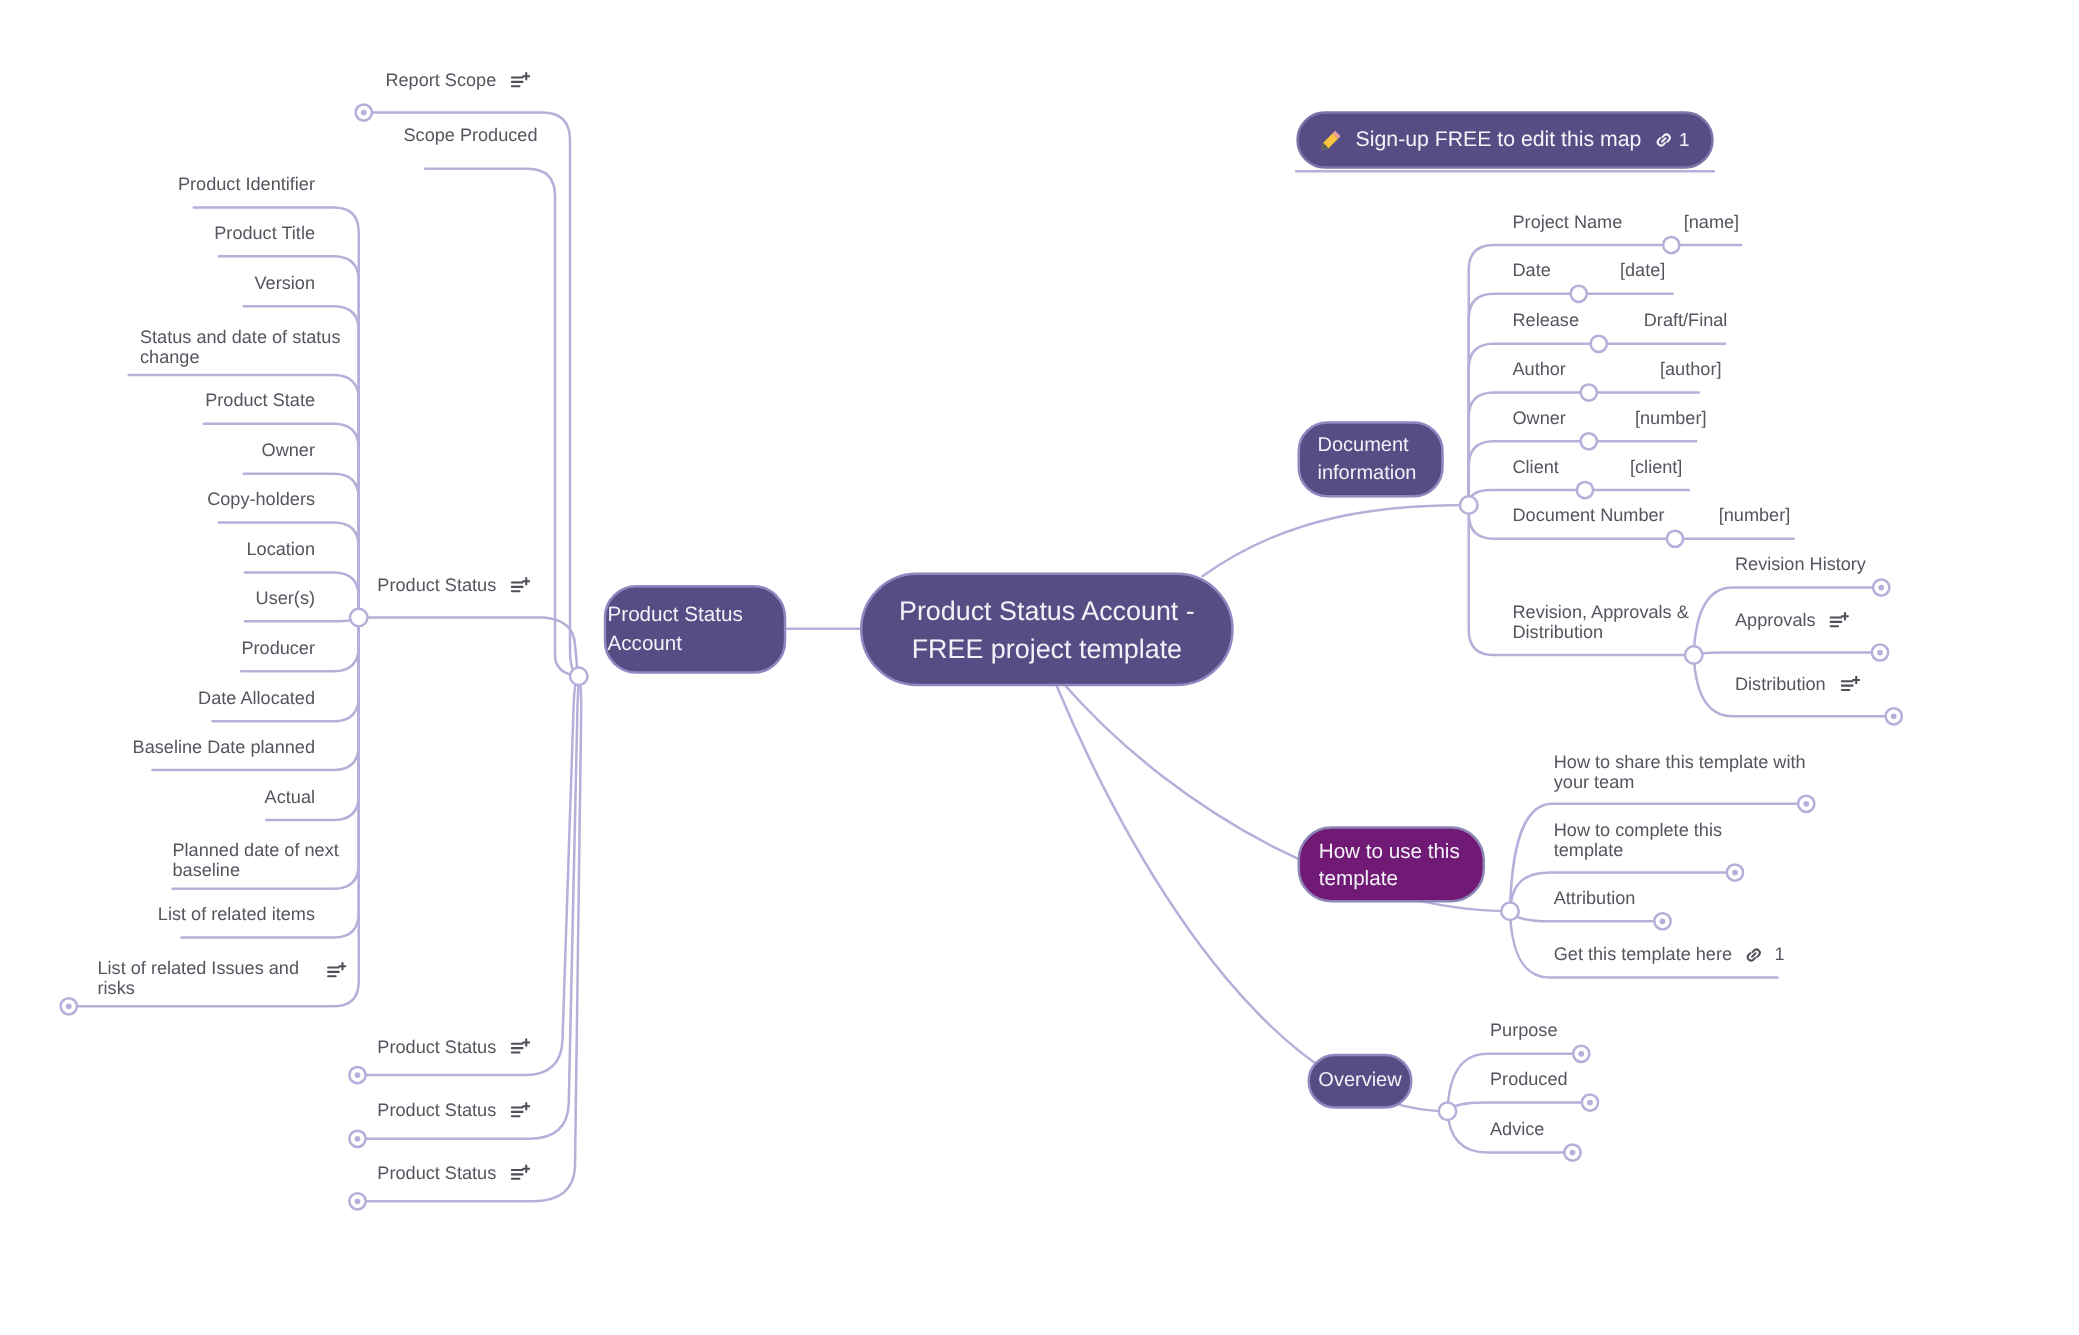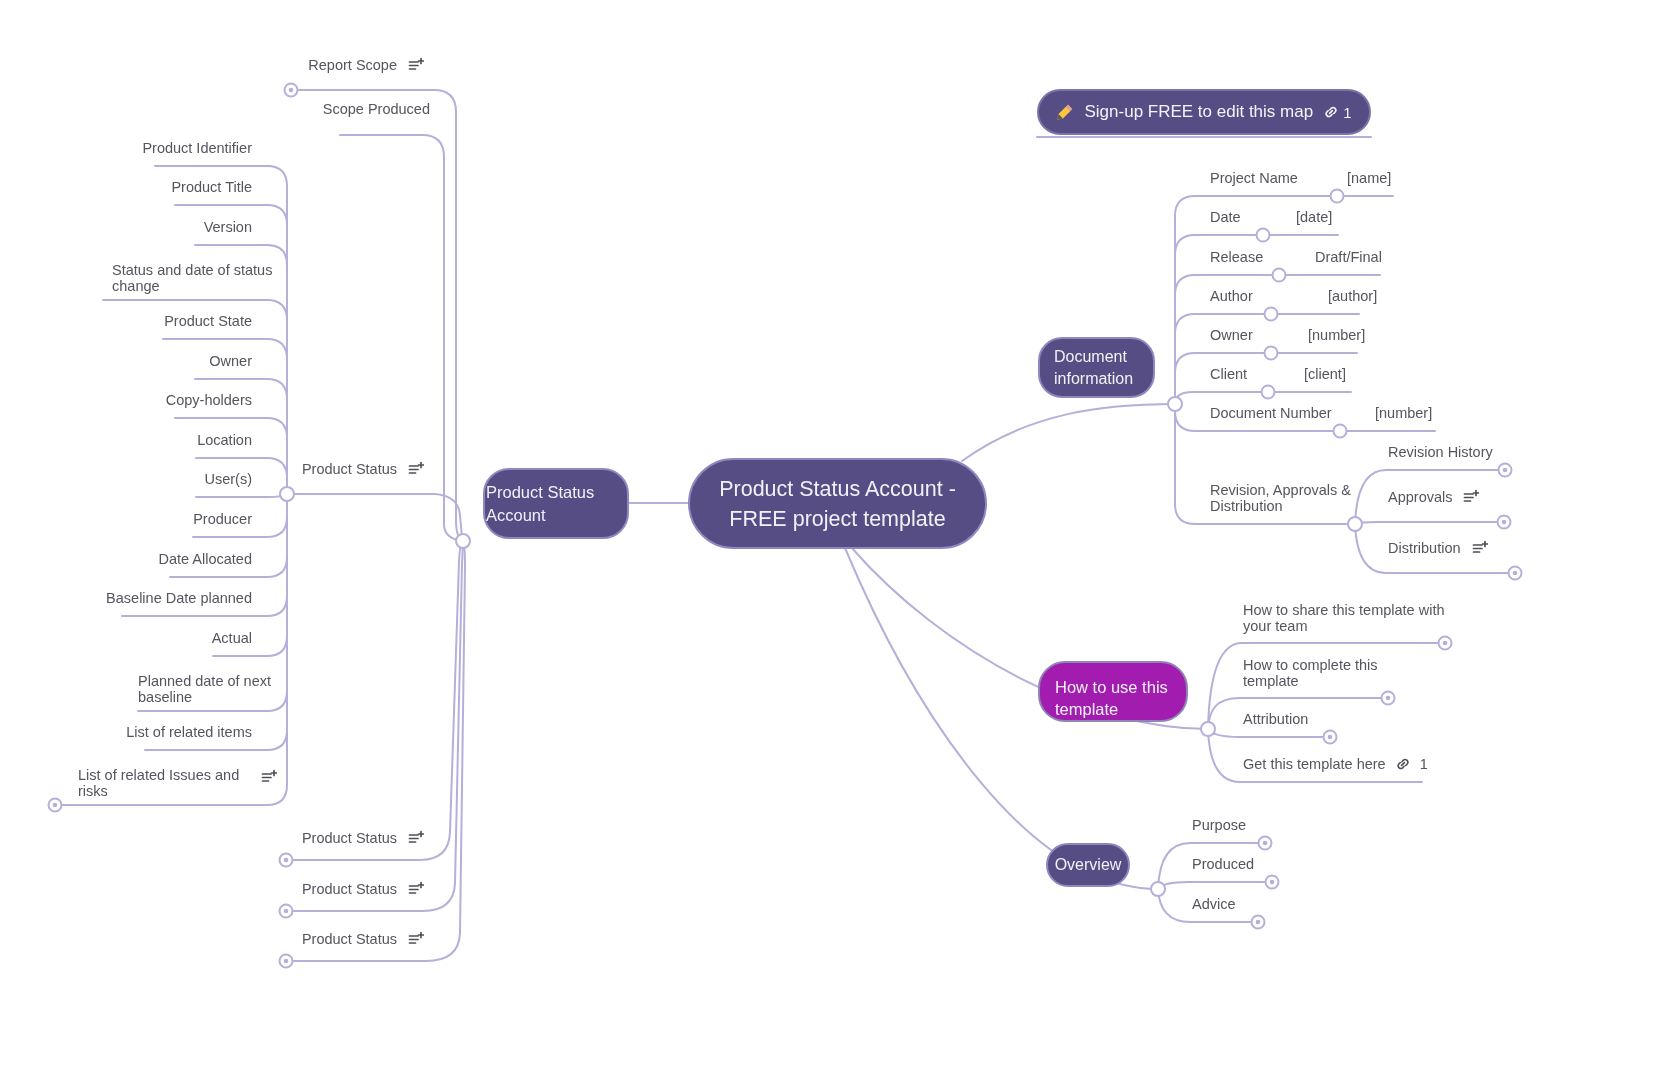--- a/index.html
+++ b/index.html
@@ -12,21 +12,21 @@
   .dot-inner{fill:#b7aed9;stroke:none;}
   .lbl{position:absolute;z-index:2;font-size:14.5px;line-height:16px;color:#54555e;white-space:nowrap;}
   .lbl.wrap{white-space:normal;}
   .lbl.r{text-align:right;}
   .lblrow{position:absolute;z-index:2;display:flex;align-items:center;gap:11px;
           font-size:14.5px;line-height:16px;color:#54555e;white-space:nowrap;}
   .pill{position:absolute;z-index:3;background:#564d84;border:2px solid #8f87c0;color:#f3f1f8;
         box-sizing:border-box;display:flex;align-items:center;}
   .pill .txt{display:block;}
   .pill.center{justify-content:center;text-align:center;}
-  .pill.magenta{background:#a21caf;border-color:#8d85b5;align-items:flex-end;}
+  .pill.magenta{background:#701a75;border-color:#8d85b5;}
   .notes-ic{flex:0 0 auto;display:inline-block;}
   .link-ic{display:inline-block;vertical-align:-2px;}
   .linkcount{font-size:14.5px;color:#54555e;}
   .signup{position:absolute;z-index:3;left:1037px;top:89px;width:334px;height:46px;border-radius:23px;
           background:#564d84;border:2px solid #7c74a8;box-sizing:border-box;display:flex;align-items:center;
           justify-content:center;gap:10px;color:#f5f3fa;font-size:17px;cursor:pointer;}
   .signup .cnt{font-size:15px;display:flex;align-items:center;gap:4px;}
 </style>
 </head>
 <body>

